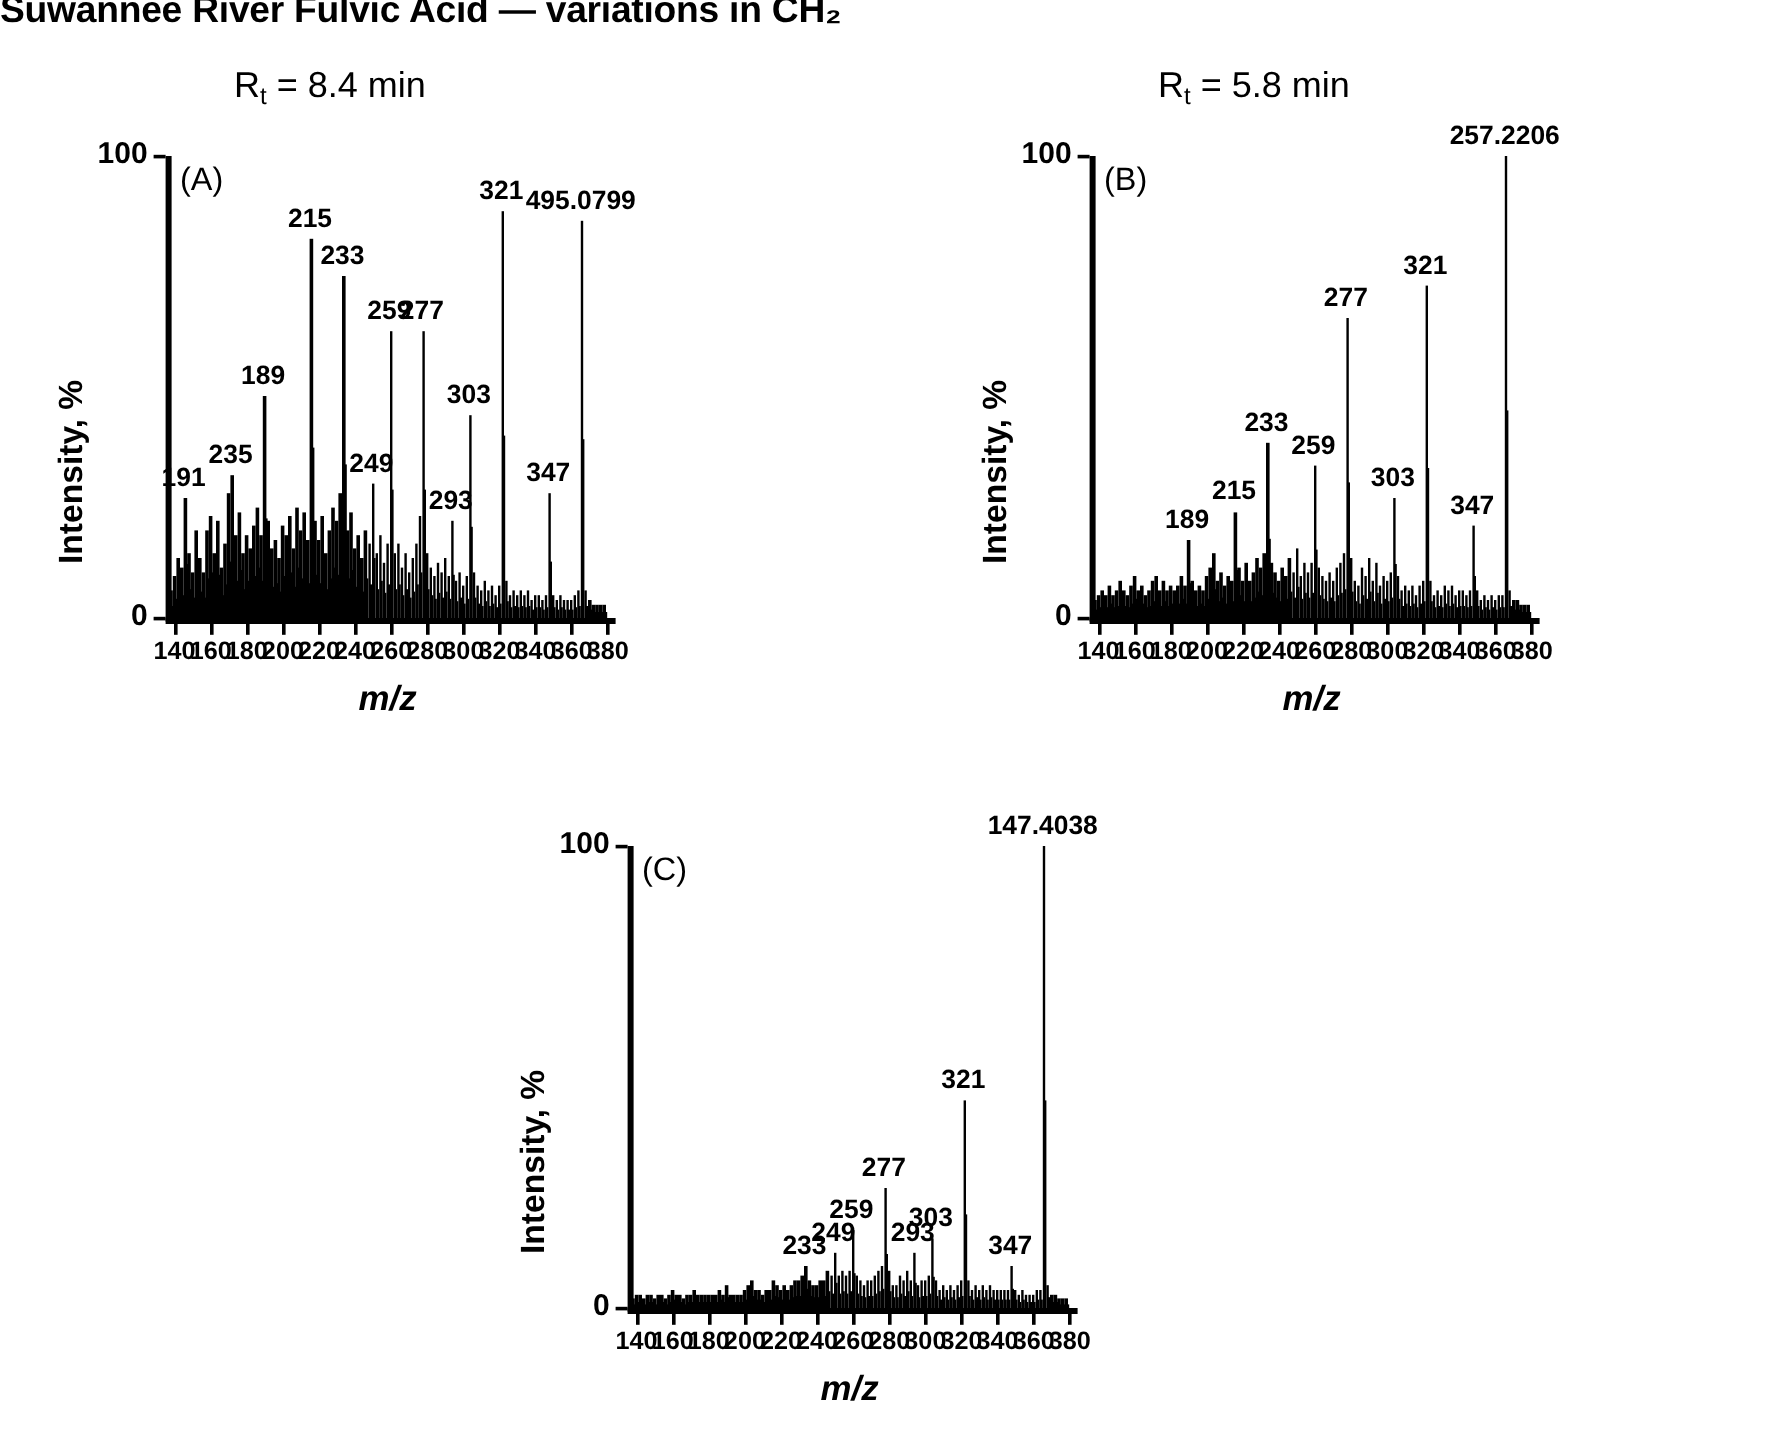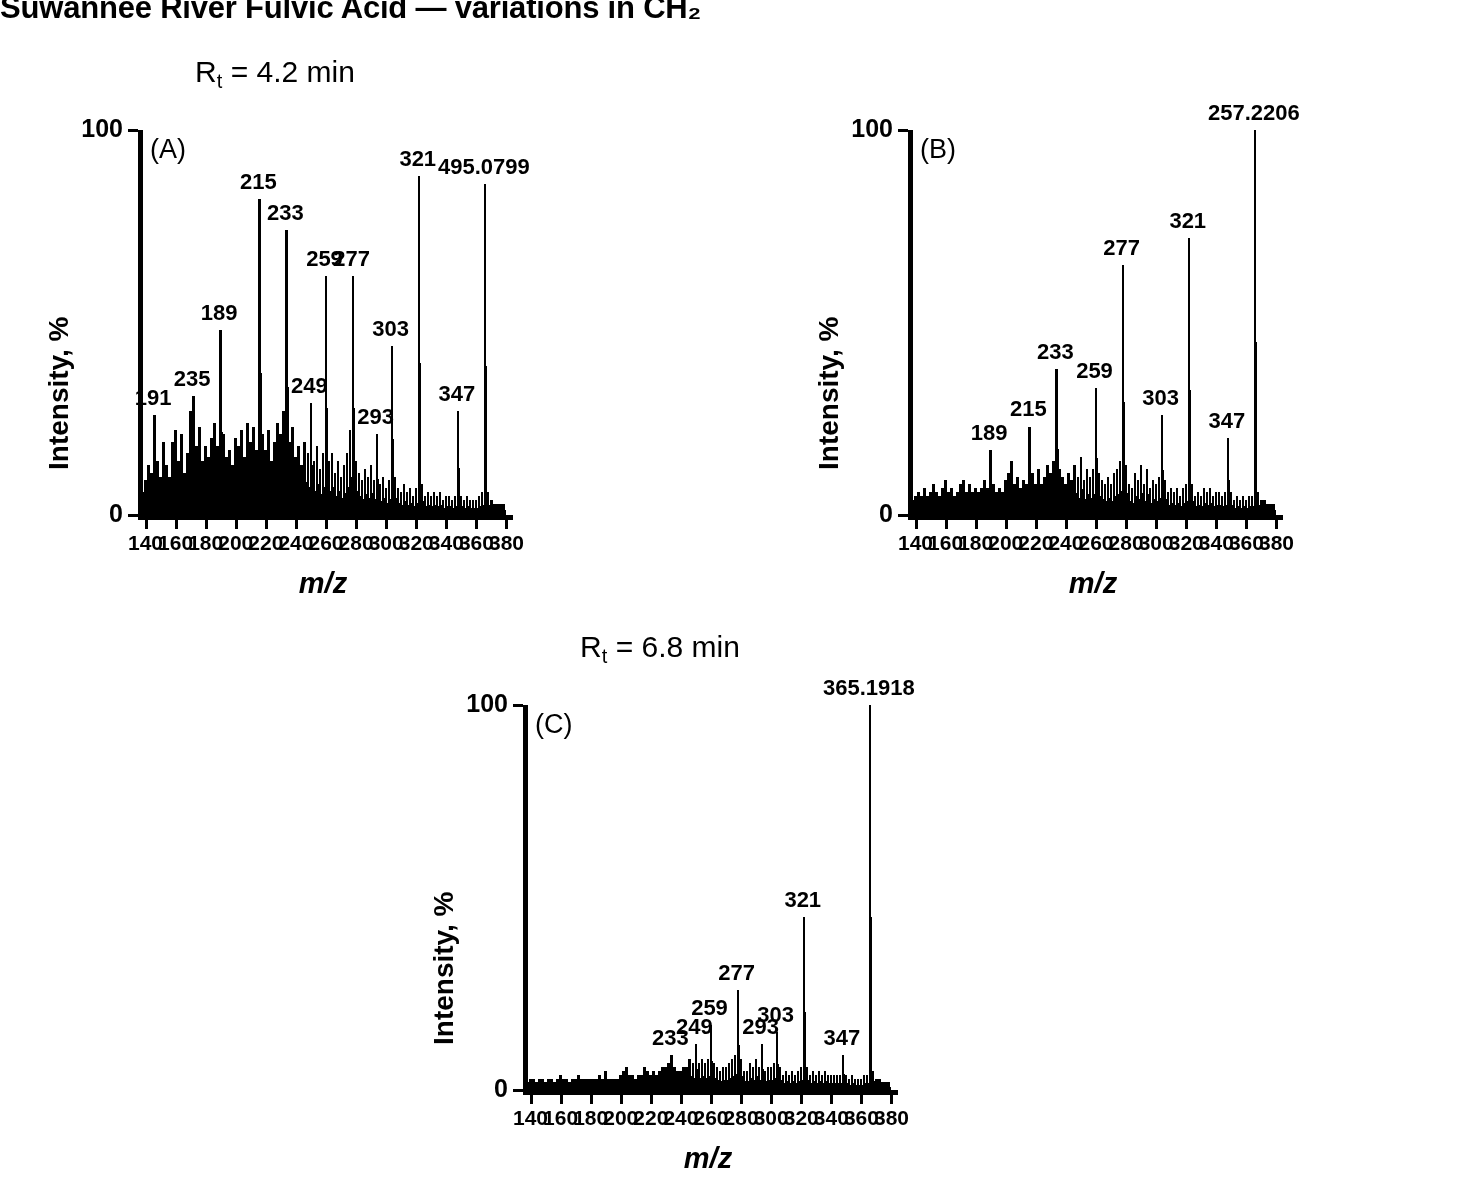--- a/index.html
+++ b/index.html
@@ -112,21 +112,21 @@
     position: absolute;
     overflow: visible;
   }
 </style>
 </head>
 <body>
 
 <div id="figure-title">Suwannee River Fulvic Acid — variations in CH₂</div>
 
 <div class="panel" id="panel-A" style="left: 20px; top: 30px; width: 500px; height: 575px;">
-    <div class="rt-label" style="left: 90px; top: 25px; width: 330px;"><span>R</span><span class="sub">t</span><span> = 4.2 min</span></div>
+    <div class="rt-label" style="left: 90px; top: 25px; width: 330px;"><span>R</span><span class="sub">t</span><span> = 8.4 min</span></div>
     <div class="axis-y" style="left: 118px; top: 100px; height: 388px;"></div>
     <div class="axis-x" style="left: 118px; top: 485px; width: 375px;"></div>
     <div class="ytick" style="left: 108px; top: 99px;"></div>
     <div class="yticklabel" style="left: 28px; top: 84px; width: 75px;">100</div>
     <div class="ytick" style="left: 108px; top: 484px;"></div>
     <div class="yticklabel" style="left: 28px; top: 469px; width: 75px;">0</div>
     <div class="ylabel" style="left: 23px; top: 440px;">Intensity, %</div>
     <div class="tick" style="left: 124.52px; top: 490px;"></div>
     <div class="xticklabel" style="left: 100.52px; top: 501px; width: 50px;">140</div>
     <div class="tick" style="left: 154.602px; top: 490px;"></div>
@@ -409,20 +409,21 @@
     <div class="peak-label" style="width: 60px; left: 259.463px; top: 343.35px;">249</div>
     <div class="peak-label" style="width: 60px; left: 274.504px; top: 216.3px;">259</div>
     <div class="peak-label" style="width: 60px; left: 301.577px; top: 216.3px;">277</div>
     <div class="peak-label" style="width: 60px; left: 325.642px; top: 374.15px;">293</div>
     <div class="peak-label" style="width: 60px; left: 340.683px; top: 285.6px;">303</div>
     <div class="peak-label" style="width: 60px; left: 367.756px; top: 116.2px;">321</div>
     <div class="peak-label" style="width: 60px; left: 406.862px; top: 351.05px;">347</div>
     <div class="peak-label" style="width: 130px; left: 398.935px; top: 123.9px;">495.0799</div>
   </div>
 <div class="panel" id="panel-B" style="left: 790px; top: 30px; width: 500px; height: 575px;">
+    <div class="rt-label" style="left: 90px; top: 25px; width: 330px;"><span>R</span><span class="sub">t</span><span> = 5.8 min</span></div>
     <div class="axis-y" style="left: 118px; top: 100px; height: 388px;"></div>
     <div class="axis-x" style="left: 118px; top: 485px; width: 375px;"></div>
     <div class="ytick" style="left: 108px; top: 99px;"></div>
     <div class="yticklabel" style="left: 28px; top: 84px; width: 75px;">100</div>
     <div class="ytick" style="left: 108px; top: 484px;"></div>
     <div class="yticklabel" style="left: 28px; top: 469px; width: 75px;">0</div>
     <div class="ylabel" style="left: 23px; top: 440px;">Intensity, %</div>
     <div class="tick" style="left: 124.52px; top: 490px;"></div>
     <div class="xticklabel" style="left: 100.52px; top: 501px; width: 50px;">140</div>
     <div class="tick" style="left: 154.602px; top: 490px;"></div>
@@ -699,21 +700,20 @@
     <div class="peak-label" style="width: 60px; left: 208.325px; top: 366.45px;">215</div>
     <div class="peak-label" style="width: 60px; left: 235.398px; top: 308.7px;">233</div>
     <div class="peak-label" style="width: 60px; left: 274.504px; top: 327.95px;">259</div>
     <div class="peak-label" style="width: 60px; left: 301.577px; top: 204.75px;">277</div>
     <div class="peak-label" style="width: 60px; left: 340.683px; top: 354.9px;">303</div>
     <div class="peak-label" style="width: 60px; left: 367.756px; top: 177.8px;">321</div>
     <div class="peak-label" style="width: 60px; left: 406.862px; top: 378px;">347</div>
     <div class="peak-label" style="width: 130px; left: 398.935px; top: 70px;">257.2206</div>
   </div>
 <div class="panel" id="panel-C" style="left: 405px; top: 605px; width: 500px; height: 575px;">
-    <div class="rt-label" style="left: 90px; top: 25px; width: 330px;"><span>R</span><span class="sub">t</span><span> = 6.8 min</span></div>
     <div class="axis-y" style="left: 118px; top: 100px; height: 388px;"></div>
     <div class="axis-x" style="left: 118px; top: 485px; width: 375px;"></div>
     <div class="ytick" style="left: 108px; top: 99px;"></div>
     <div class="yticklabel" style="left: 28px; top: 84px; width: 75px;">100</div>
     <div class="ytick" style="left: 108px; top: 484px;"></div>
     <div class="yticklabel" style="left: 28px; top: 469px; width: 75px;">0</div>
     <div class="ylabel" style="left: 23px; top: 440px;">Intensity, %</div>
     <div class="tick" style="left: 124.52px; top: 490px;"></div>
     <div class="xticklabel" style="left: 100.52px; top: 501px; width: 50px;">140</div>
     <div class="tick" style="left: 154.602px; top: 490px;"></div>
@@ -987,14 +987,14 @@
       <div class="peak" style="left: 365.5px; width: 2px; height: 3.5px;"></div>
     </div>
     <div class="peak-label" style="width: 60px; left: 235.398px; top: 420.35px;">233</div>
     <div class="peak-label" style="width: 60px; left: 259.463px; top: 408.8px;">249</div>
     <div class="peak-label" style="width: 60px; left: 274.504px; top: 389.55px;">259</div>
     <div class="peak-label" style="width: 60px; left: 301.577px; top: 354.9px;">277</div>
     <div class="peak-label" style="width: 60px; left: 325.642px; top: 408.8px;">293</div>
     <div class="peak-label" style="width: 60px; left: 340.683px; top: 397.25px;">303</div>
     <div class="peak-label" style="width: 60px; left: 367.756px; top: 281.75px;">321</div>
     <div class="peak-label" style="width: 60px; left: 406.862px; top: 420.35px;">347</div>
-    <div class="peak-label" style="width: 130px; left: 398.935px; top: 70px;">365.1918</div>
+    <div class="peak-label" style="width: 130px; left: 398.935px; top: 70px;">147.4038</div>
   </div>
 
 </body></html>

